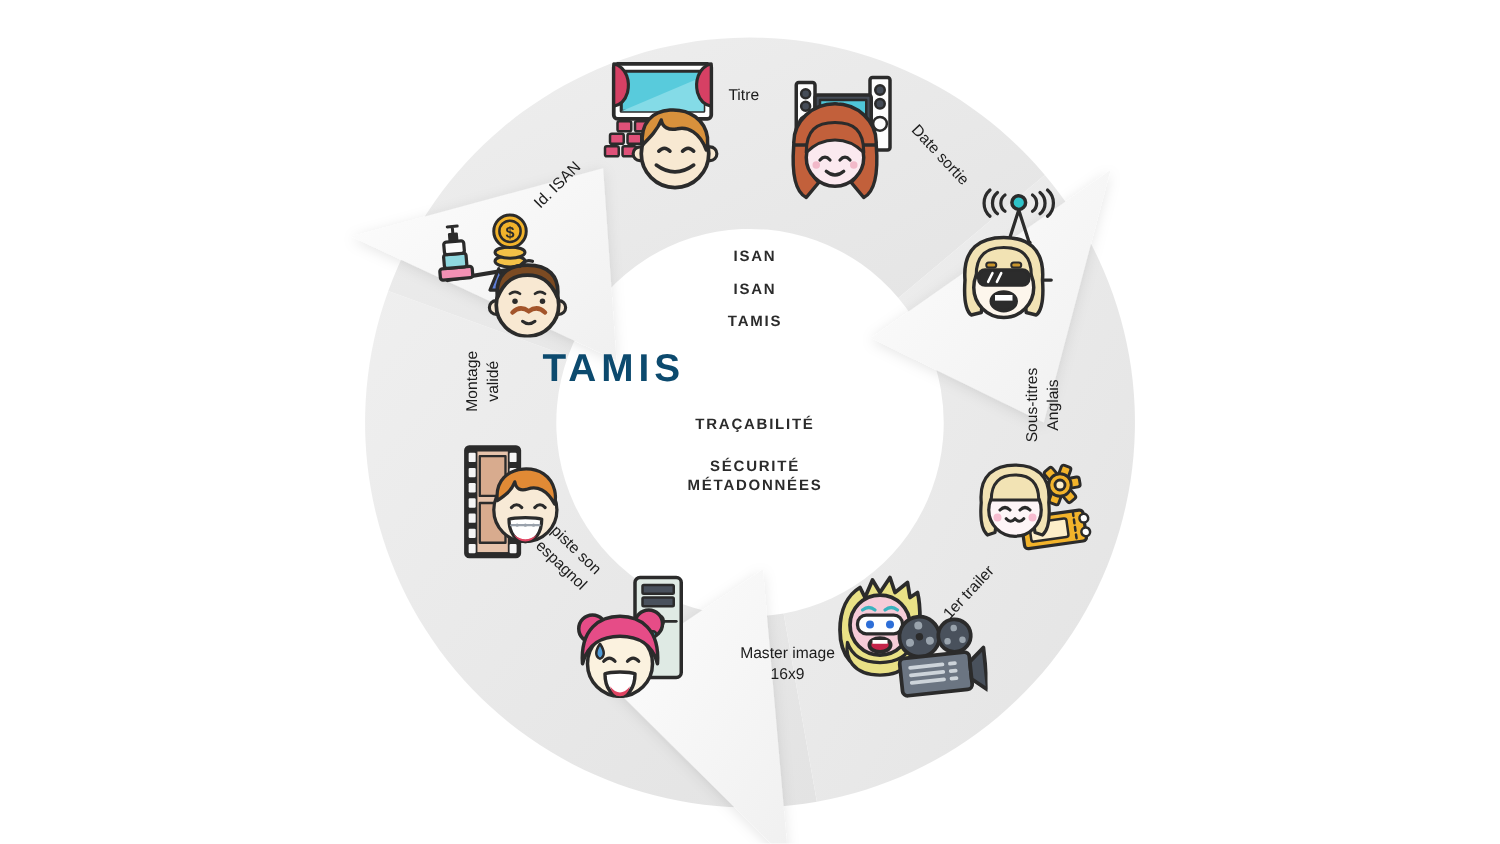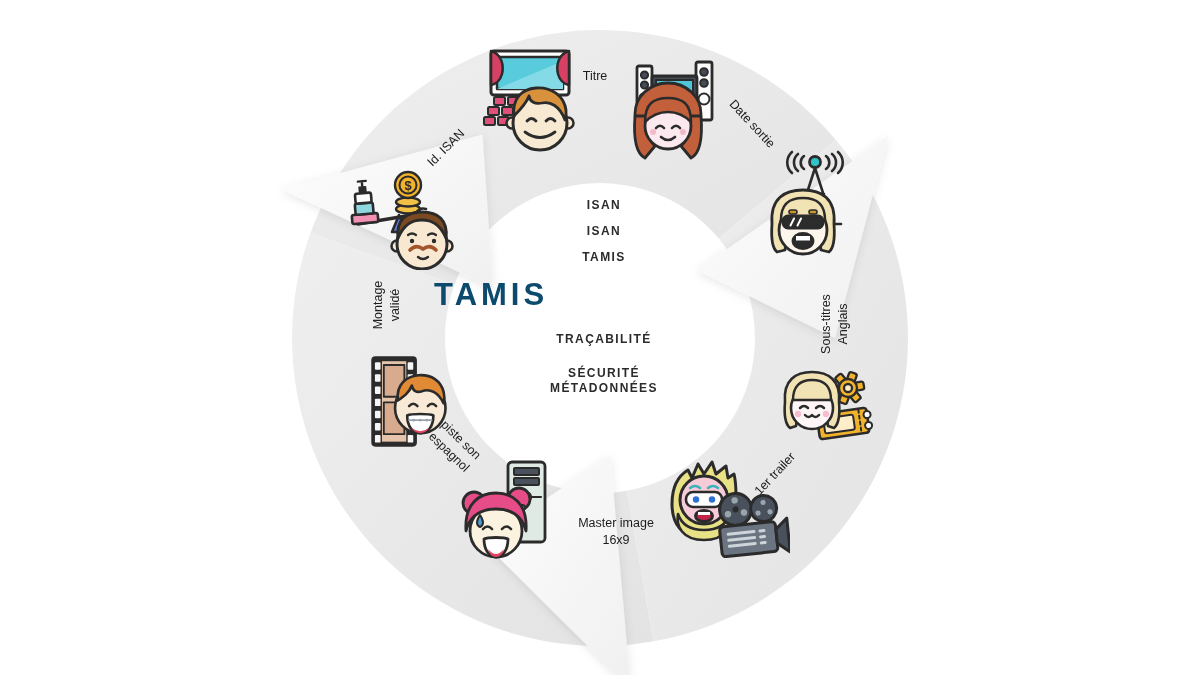--- a/index.html
+++ b/index.html
@@ -58,21 +58,21 @@
     <div class="cline" style="top:381px">MÉTADONNÉES</div>
   </div>
 
   <div class="lbl" style="left:595px;top:76px;transform:translate(-50%,-50%)">Titre</div>
   <div class="lbl" style="left:752px;top:124px;transform:translate(-50%,-50%) rotate(47deg)">Date sortie</div>
   <div class="lbl" style="left:834px;top:324px;transform:translate(-50%,-50%) rotate(-90deg)">
     <span>Sous-titres</span>
     <span>Anglais</span>
   </div>
   <div class="lbl" style="left:775px;top:474px;transform:translate(-50%,-50%) rotate(-47deg)">1er trailer</div>
-  <div class="lbl" style="left:616px;top:531px;transform:translate(-50%,-50%)">
+  <div class="lbl" style="left:630px;top:531px;transform:translate(-50%,-50%)">
     <span>Master image</span>
     <span>16x9</span>
   </div>
   <div class="lbl" style="left:455px;top:446px;transform:translate(-50%,-50%) rotate(44deg)">
     <span>piste son</span>
     <span>espagnol</span>
   </div>
   <div class="lbl" style="left:386px;top:305px;transform:translate(-50%,-50%) rotate(-90deg)">
     <span>Montage</span>
     <span>validé</span>

